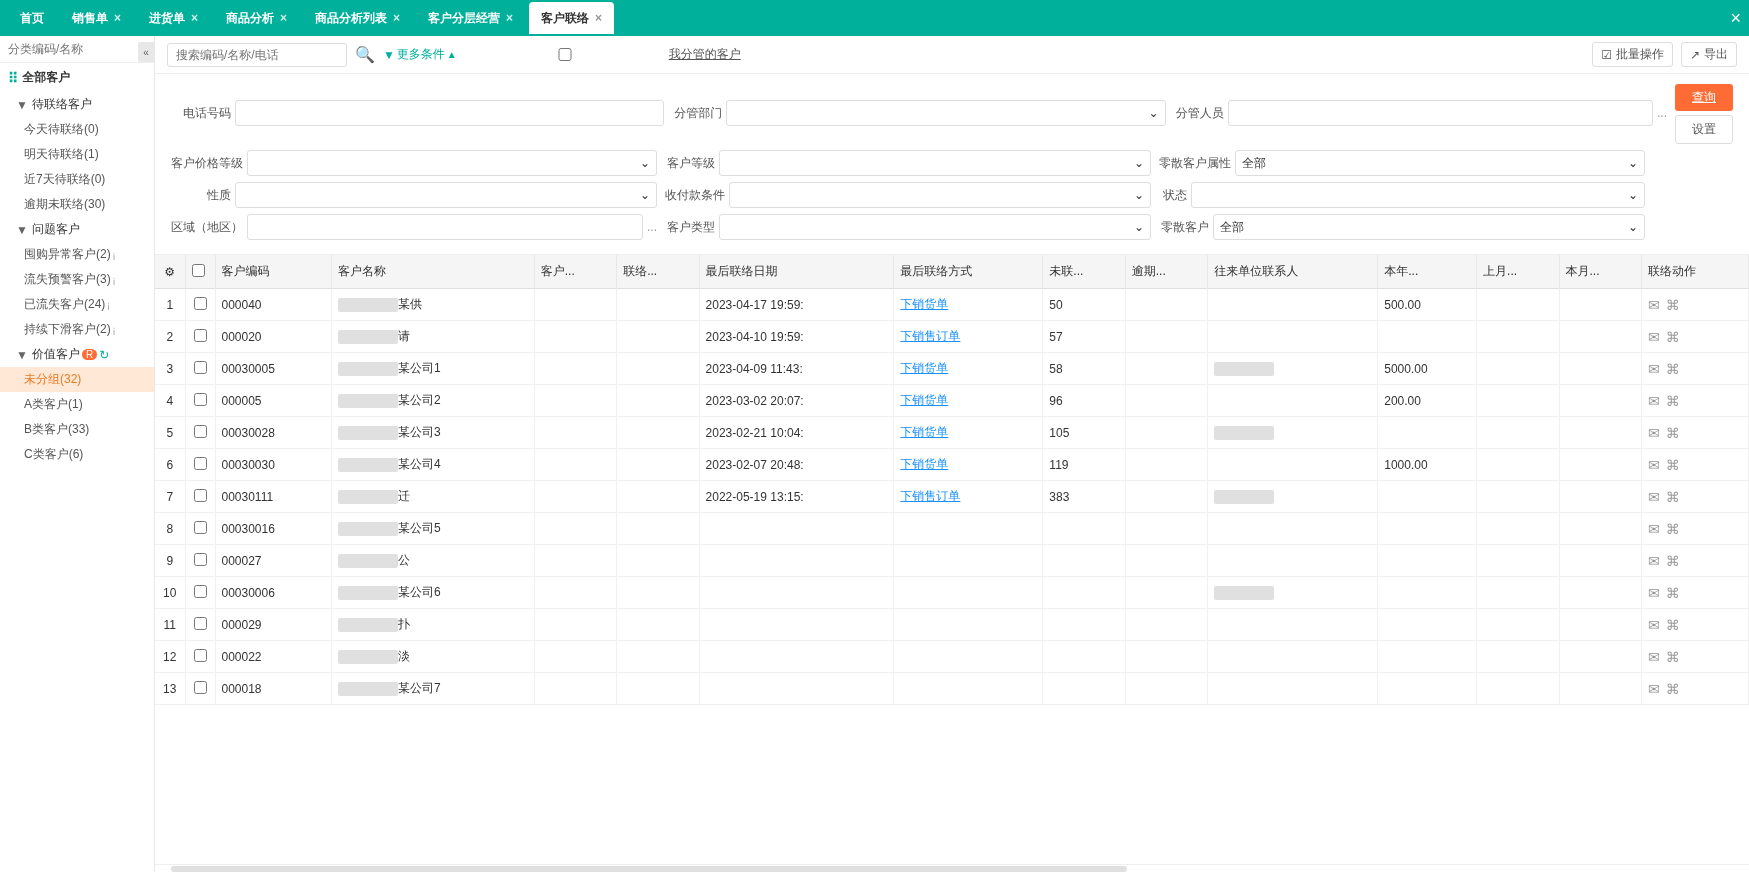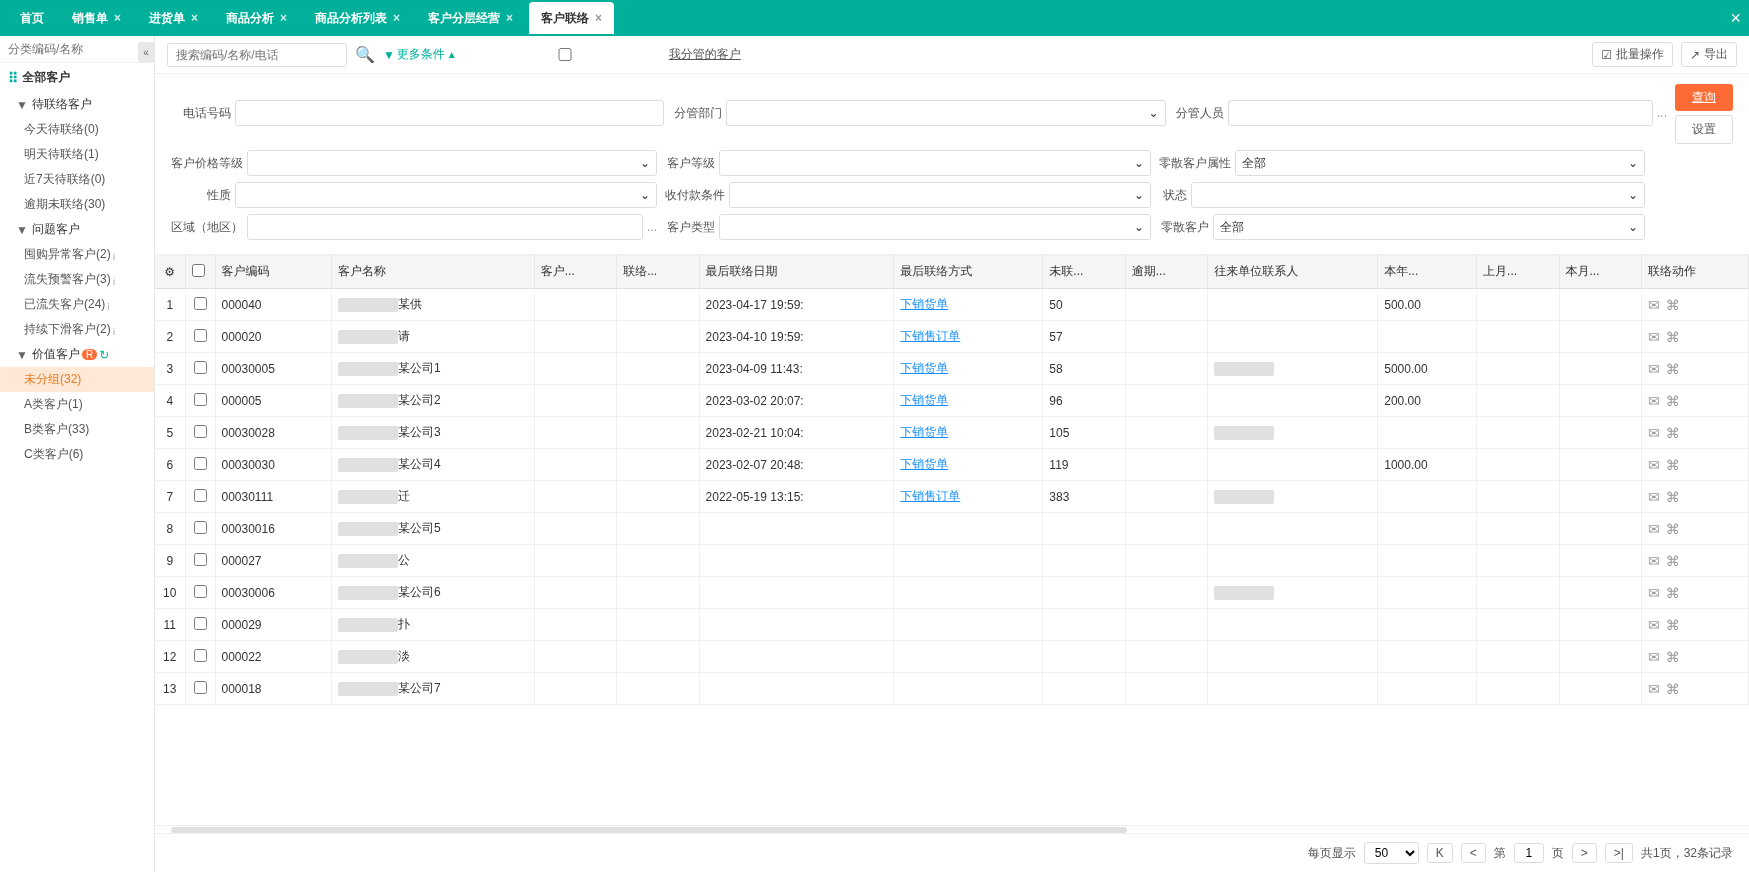--- a/index.html
+++ b/index.html
@@ -899,31 +899,15 @@
       </td>
     </tr>
           </tbody>
       </table>
     </div>
 
     <div style="height:8px;background:#fff;border-top:1px solid #eee;">
       <div style="height:6px;background:#e0e0e0;border-radius:3px;width:60%;margin:1px 16px;"></div>
     </div>
 
-    <div class="pagination">
-      <span>每页显示</span>
-      <select class="page-size-select">
-        <option>50</option>
-        <option>100</option>
-        <option>200</option>
-      </select>
-      <button class="page-btn">K</button>
-      <button class="page-btn">&lt;</button>
-      <span>第</span>
-      <input class="page-input" type="text" value="1" style="">
-      <span>页</span>
-      <button class="page-btn">&gt;</button>
-      <button class="page-btn">&gt;|</button>
-      <span>共1页，32条记录</span>
-    </div>
 
   </div>
 </div>
 
 </body></html>

